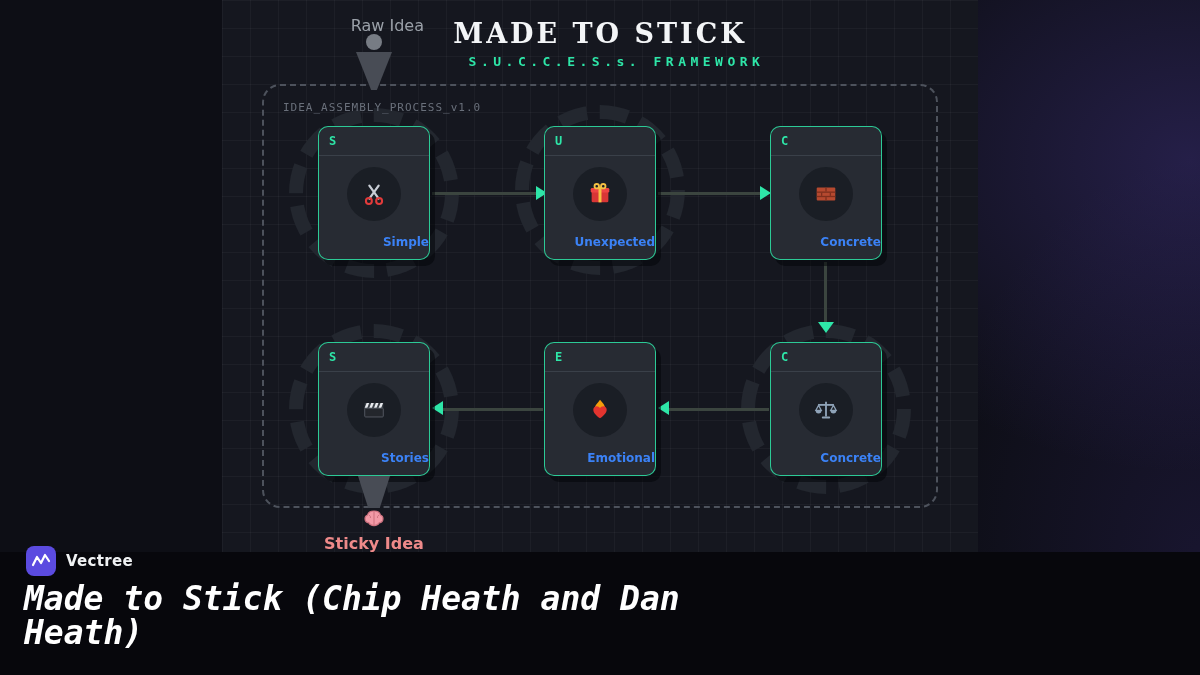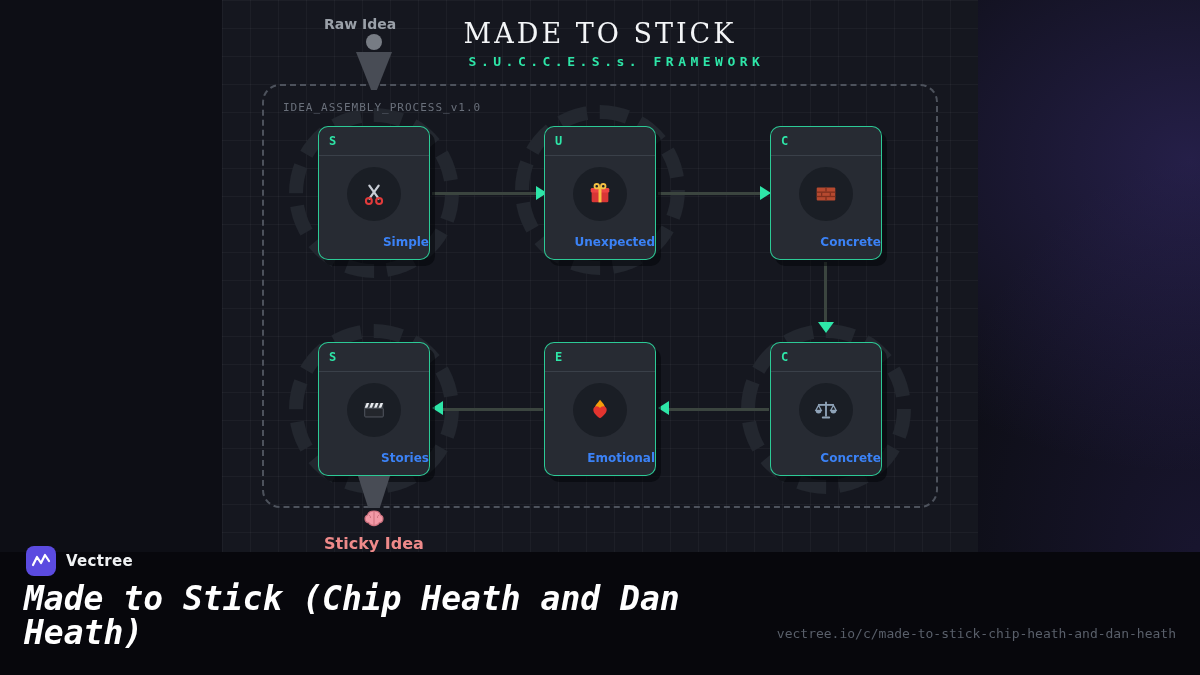--- a/index.html
+++ b/index.html
@@ -15,25 +15,25 @@
   
   .panel {
     position:absolute; left:222px; top:0; width:756px; height:552px;
     background-image:
       linear-gradient(rgba(255,255,255,0.035) 1px, transparent 1px),
       linear-gradient(90deg, rgba(255,255,255,0.035) 1px, transparent 1px);
     background-size:28px 28px;
     background-color:#15171f;
   }
   .hdr { position:absolute; left:222px; width:756px; text-align:center; z-index:6; }
-  .hdr-title { top:18px; font-family:"DejaVu Serif", serif; font-weight:normal; font-size:27px; letter-spacing:3px; color:#f3f5f7; }
+  .hdr-title { top:18px; font-family:"DejaVu Serif", serif; font-weight:bold; font-size:27px; letter-spacing:3px; color:#f3f5f7; }
   .hdr-sub   { top:54px; font-family:"DejaVu Sans Mono", monospace; font-weight:bold; font-size:13px; letter-spacing:4.5px; color:#2ee6a8;padding-left:33px; }
 
   
-  .raw-label { position:absolute; left:324px; top:16px; width:100px; text-align:left; font-size:14px; font-weight:bold; color:#9aa0a8; z-index:6; }
+  .raw-label { position:absolute; left:324px; top:16px; width:100px; text-align:right; font-size:16px; font-weight:normal; color:#9aa0a8; z-index:6; }
   .raw-ball  { position:absolute; left:366px; top:34px; width:16px; height:16px; border-radius:50%; background:#777c84; z-index:6; }
   .funnel-in { position:absolute; left:356px; top:52px; width:36px; height:38px; background:#484c55; clip-path:polygon(0 0,100% 0,58% 100%,42% 100%); z-index:6; }
 
   
   .dashed-box { position:absolute; left:262px; top:84px; width:676px; height:424px; border:2px dashed #4d525c; border-radius:18px; z-index:1; }
   .proc-label { position:absolute; left:283px; top:101px; font-family:"DejaVu Sans Mono", monospace; font-size:11px; letter-spacing:1px; color:#6a707b; z-index:2; }
 
   
   .gear { position:absolute; width:170px; height:170px; border:14px dashed #23272f; border-radius:50%; z-index:0; }
   .g1 { left:289px; top:108px; } .g2 { left:515px; top:105px; }
@@ -215,15 +215,14 @@
 
   <div class="bottom-strip"></div>
   <div class="brand-row">
     <svg class="brand-logo" viewBox="0 0 30 30">
       <rect width="30" height="30" rx="8" fill="#5b4be0"></rect>
       <polyline points="7,19 11,11 15,17 19,9 23,15" stroke="#ffffff" stroke-width="2.2" fill="none" stroke-linecap="round" stroke-linejoin="round"></polyline>
     </svg>
     <span class="brand-name">Vectree</span>
   </div>
   <div class="big-title">Made to Stick (Chip Heath and Dan Heath)</div>
-  <a class="page-url" href="#">vectree.io/c/made-to-stick-chip-heath-and-dan-heath</a>
 
 </div>
 
 </body></html>

